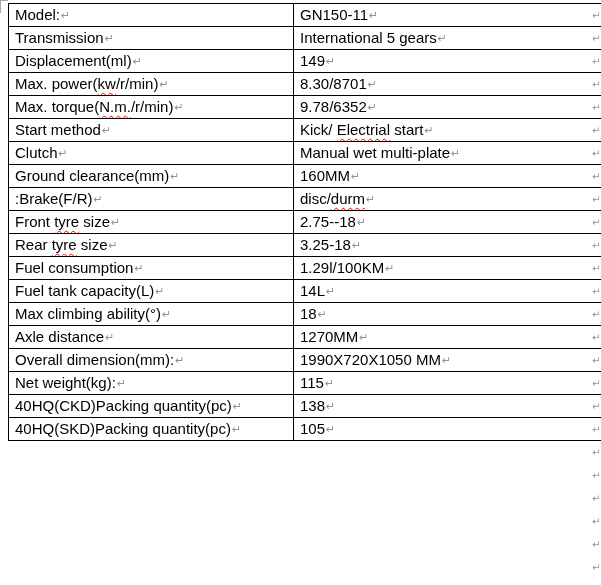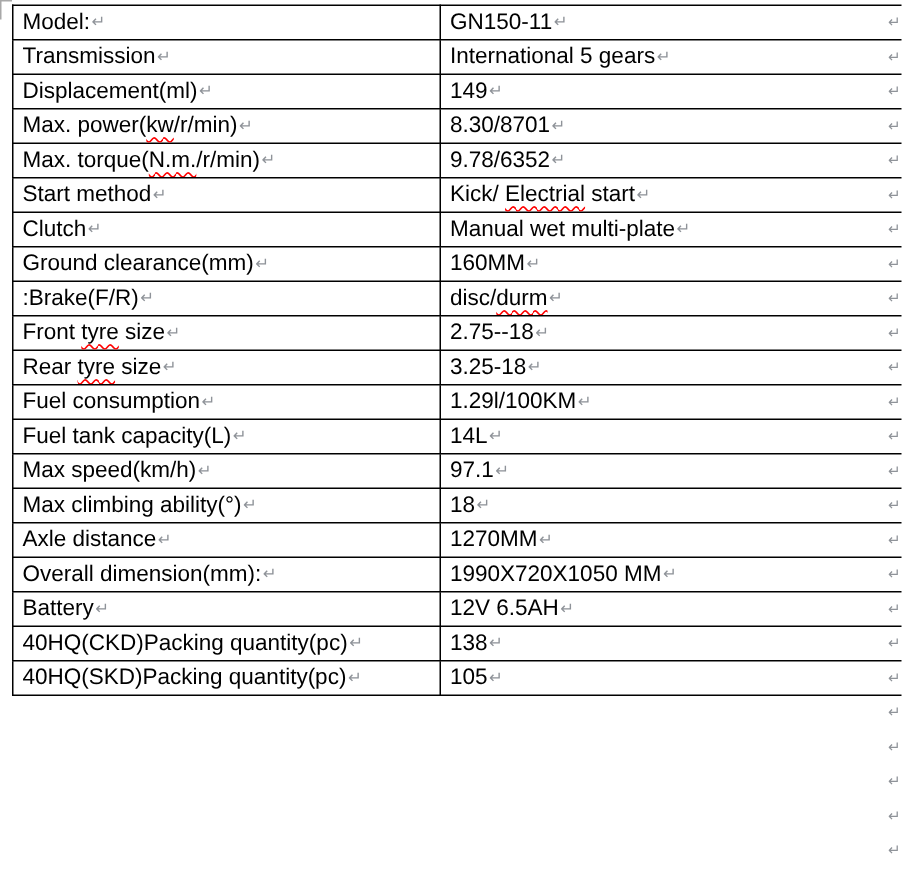--- a/index.html
+++ b/index.html
@@ -125,38 +125,34 @@
         </tr>
         <tr>
           <td class="label-cell">Fuel consumption<span class="return-mark">↵</span></td>
           <td class="value-cell">1.29l/100KM<span class="return-mark">↵</span></td>
         </tr>
         <tr>
           <td class="label-cell">Fuel tank capacity(L)<span class="return-mark">↵</span></td>
           <td class="value-cell">14L<span class="return-mark">↵</span></td>
         </tr>
         <tr>
-          <td class="label-cell">Max speed(km/h)<span class="return-mark">↵</span></td>
-          <td class="value-cell">97.1<span class="return-mark">↵</span></td>
-        </tr>
-        <tr>
           <td class="label-cell">Max climbing ability(°)<span class="return-mark">↵</span></td>
           <td class="value-cell">18<span class="return-mark">↵</span></td>
         </tr>
         <tr>
           <td class="label-cell">Axle distance<span class="return-mark">↵</span></td>
           <td class="value-cell">1270MM<span class="return-mark">↵</span></td>
         </tr>
         <tr>
           <td class="label-cell">Overall dimension(mm):<span class="return-mark">↵</span></td>
           <td class="value-cell">1990X720X1050 MM<span class="return-mark">↵</span></td>
         </tr>
         <tr>
-          <td class="label-cell">Battery<span class="return-mark">↵</span></td>
-          <td class="value-cell">12V 6.5AH<span class="return-mark">↵</span></td>
+          <td class="label-cell">Net weight(kg):<span class="return-mark">↵</span></td>
+          <td class="value-cell">115<span class="return-mark">↵</span></td>
         </tr>
         <tr>
           <td class="label-cell">40HQ(CKD)Packing quantity(pc)<span class="return-mark">↵</span></td>
           <td class="value-cell">138<span class="return-mark">↵</span></td>
         </tr>
         <tr>
           <td class="label-cell">40HQ(SKD)Packing quantity(pc)<span class="return-mark">↵</span></td>
           <td class="value-cell">105<span class="return-mark">↵</span></td>
         </tr>
       </tbody>

